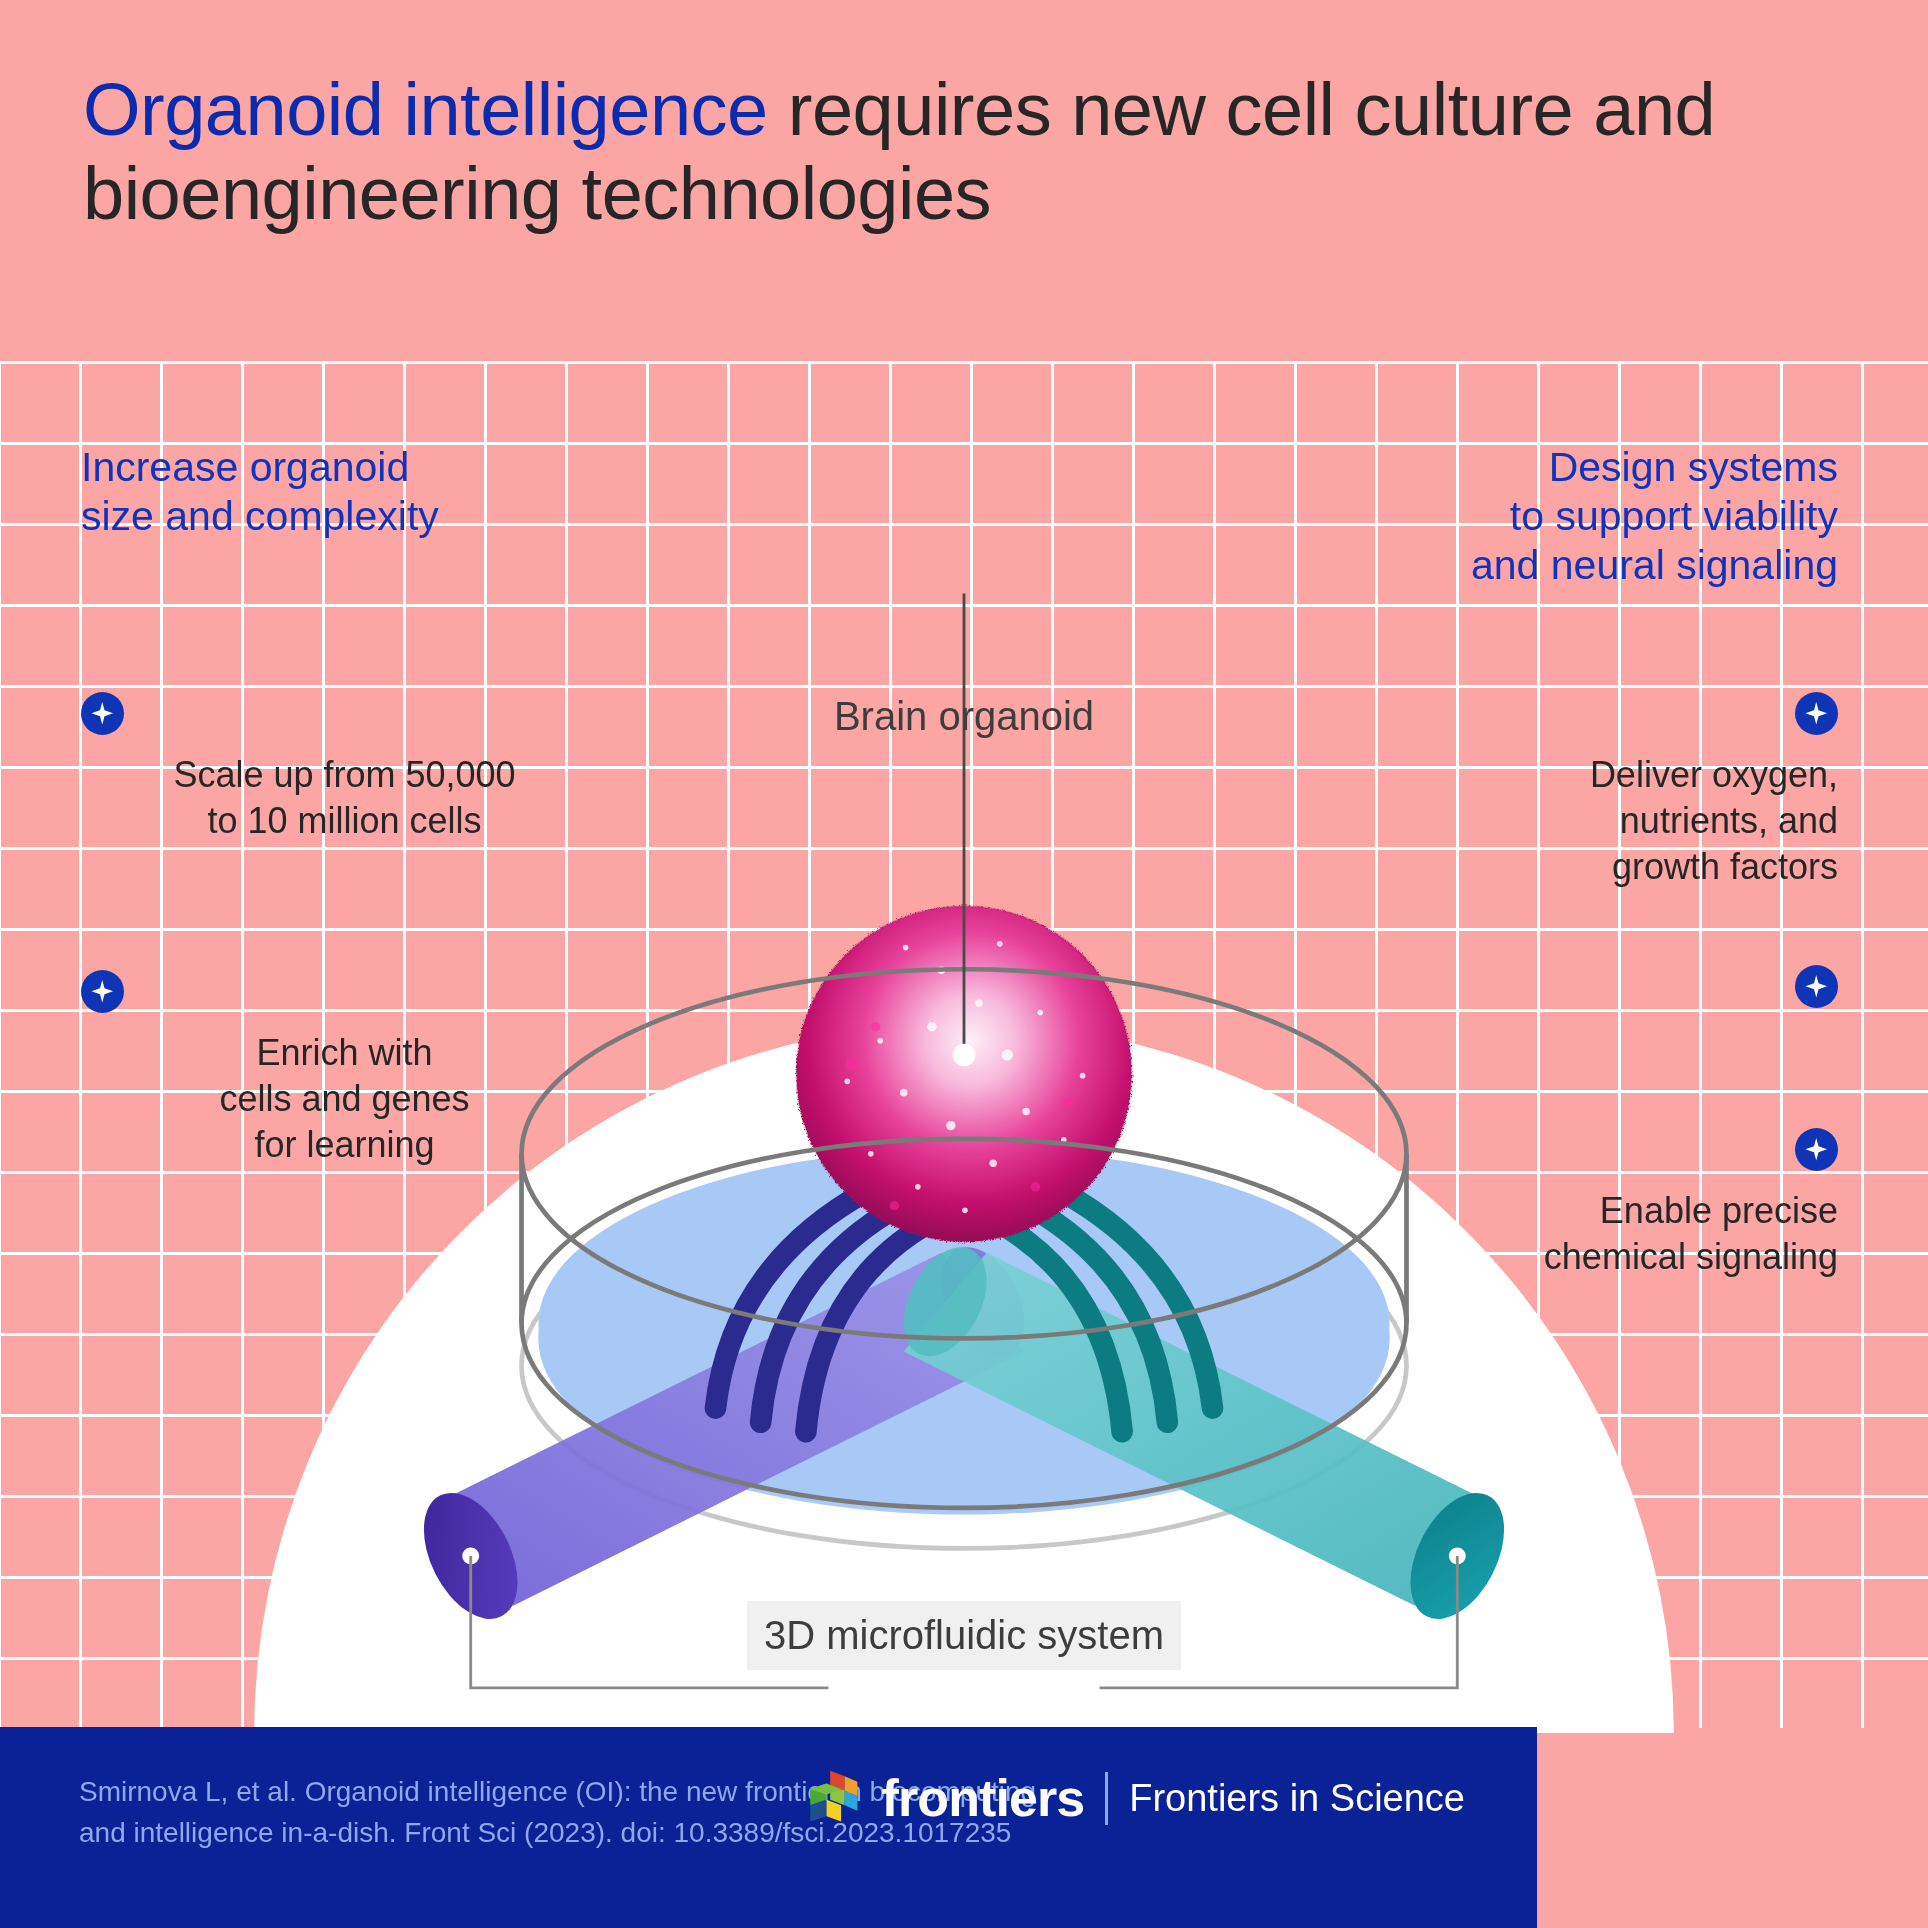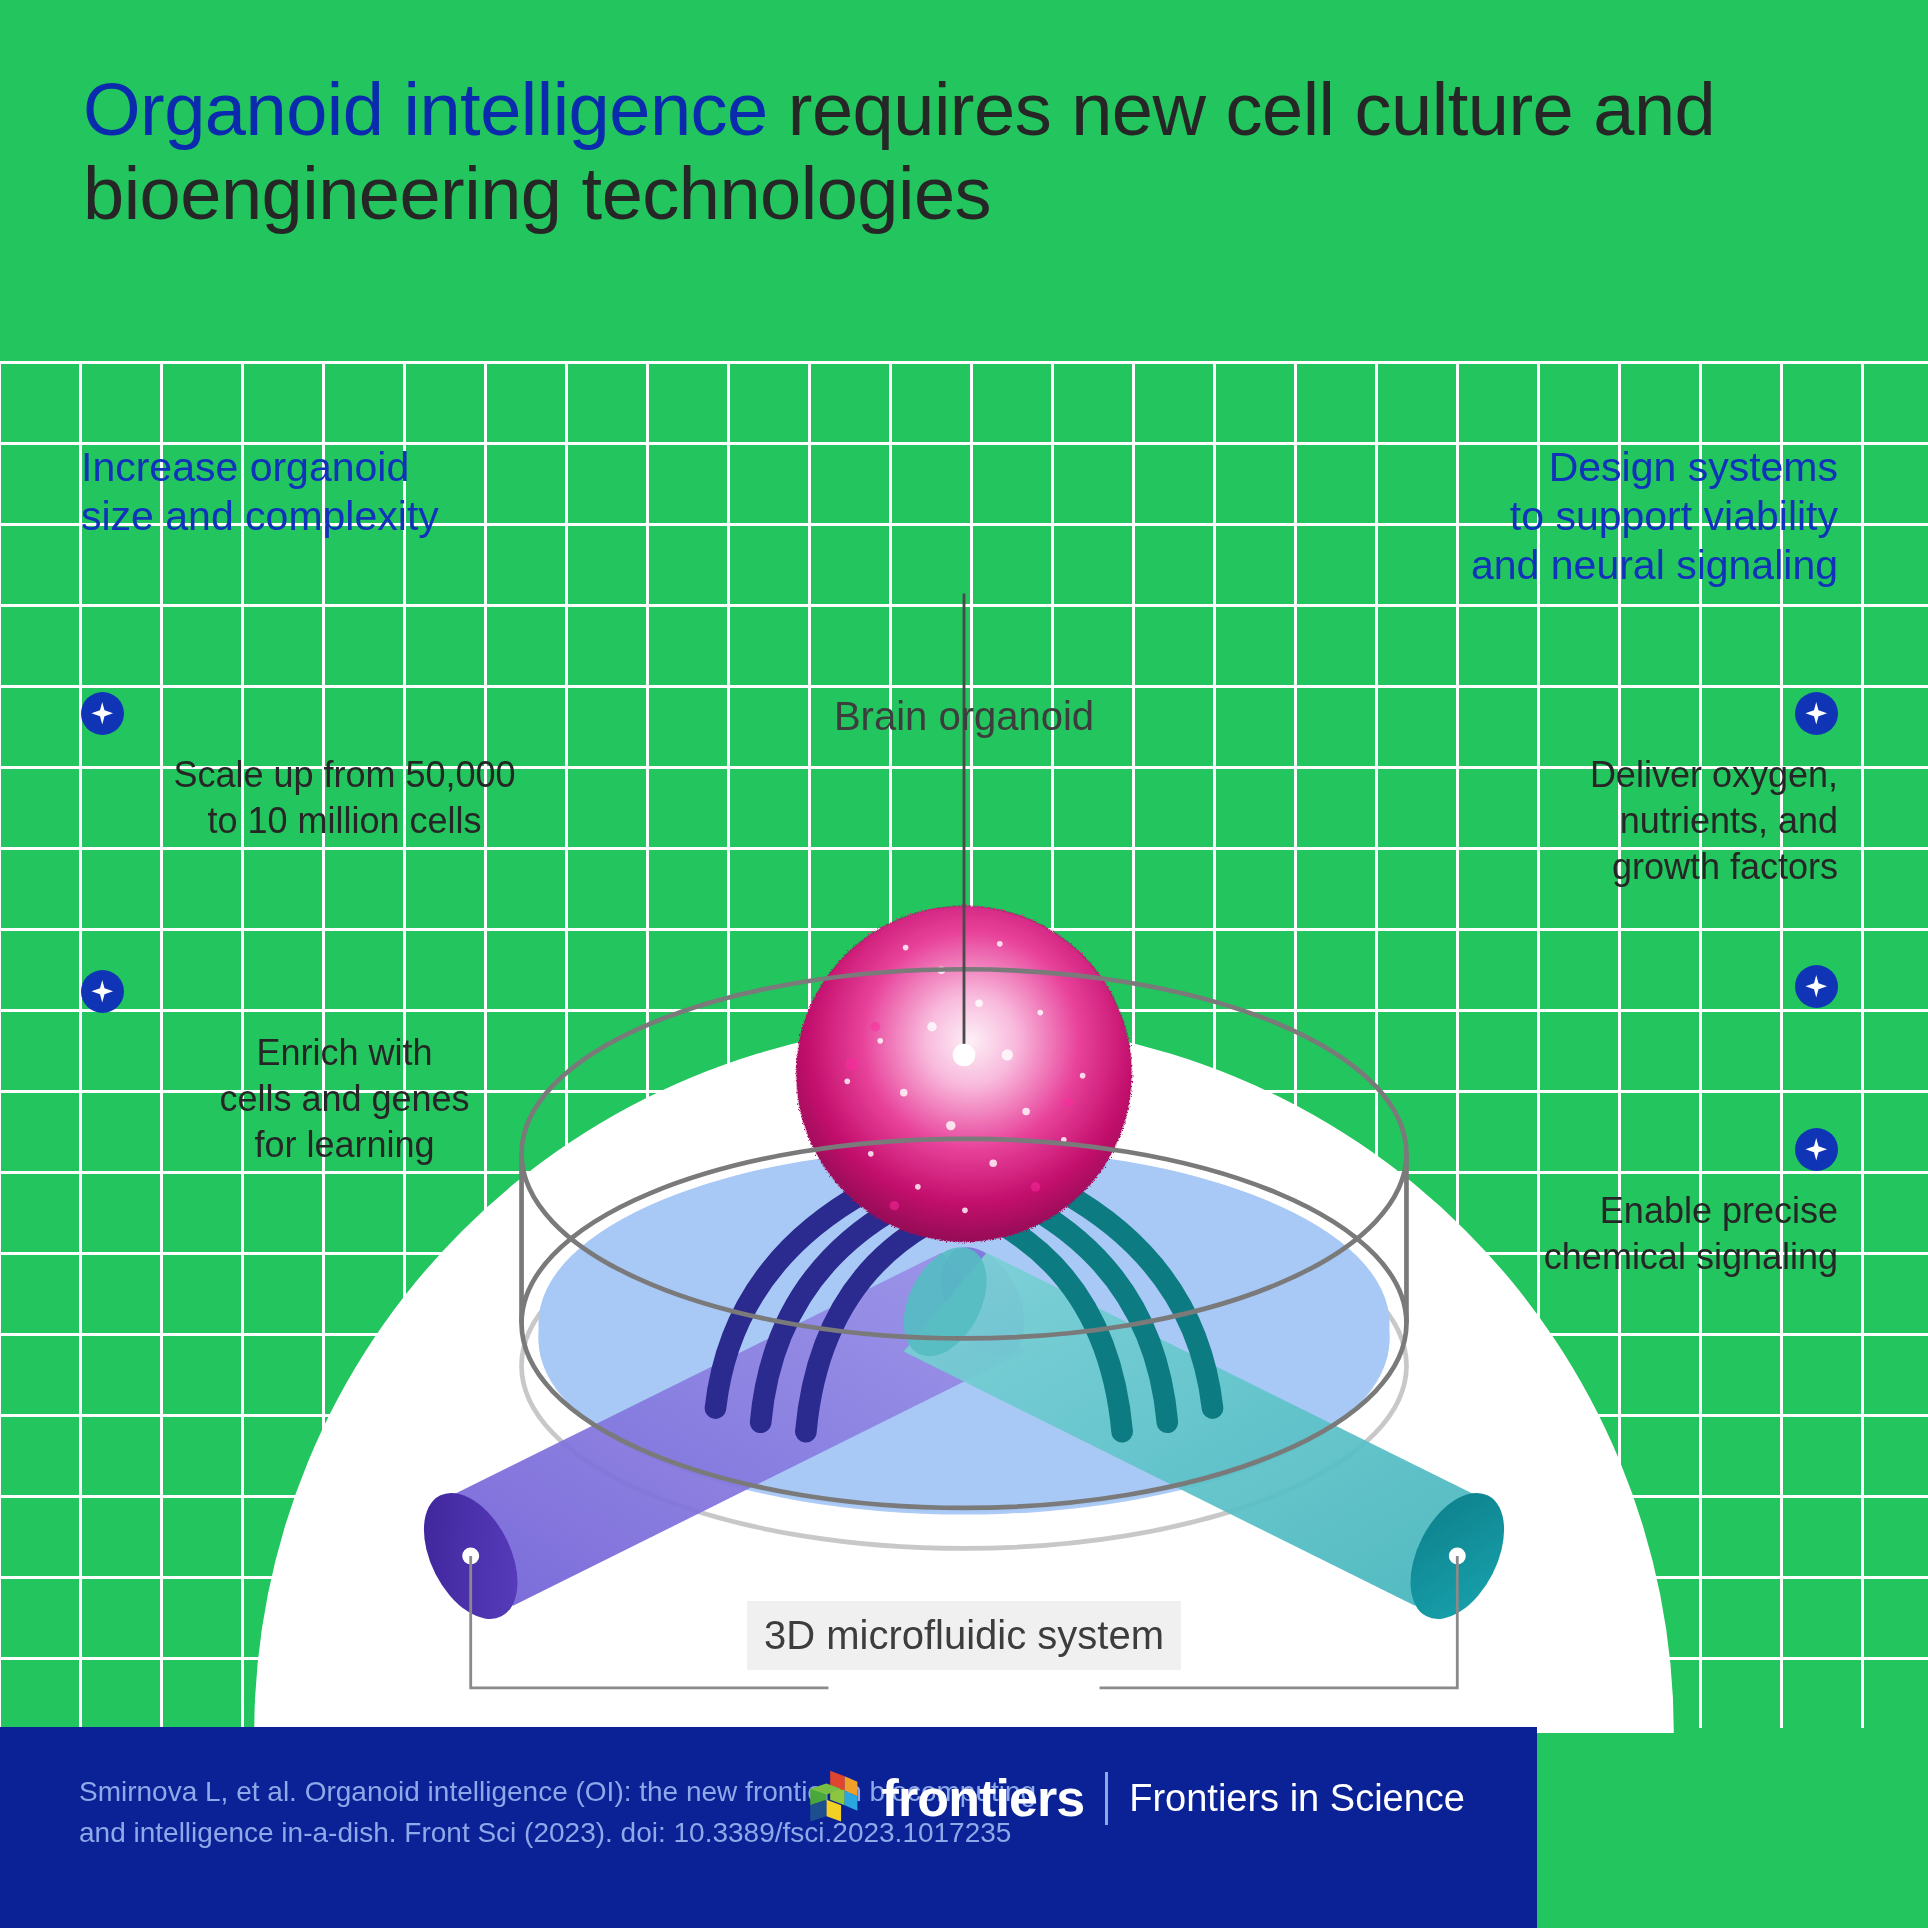--- a/index.html
+++ b/index.html
@@ -7,21 +7,21 @@
     width:1928px;height:1928px;
     background:#f0f0f0;
     font-family:"Liberation Sans", sans-serif;
     overflow:hidden;
     position:relative;
   }
   #stage{
     position:absolute;inset:0;
     width:1928px;height:1928px;
     overflow:hidden;
-    background:#22c55e;
+    background:#fca5a5;
   }
   
   .grid{
     position:absolute;
     left:0;top:361px;
     width:1928px;height:1367px;
     background-image:
       linear-gradient(to right, #ffffff 2.8px, transparent 2.8px),
       linear-gradient(to bottom, #ffffff 2.8px, transparent 2.8px);
     background-size:81px 81px;

